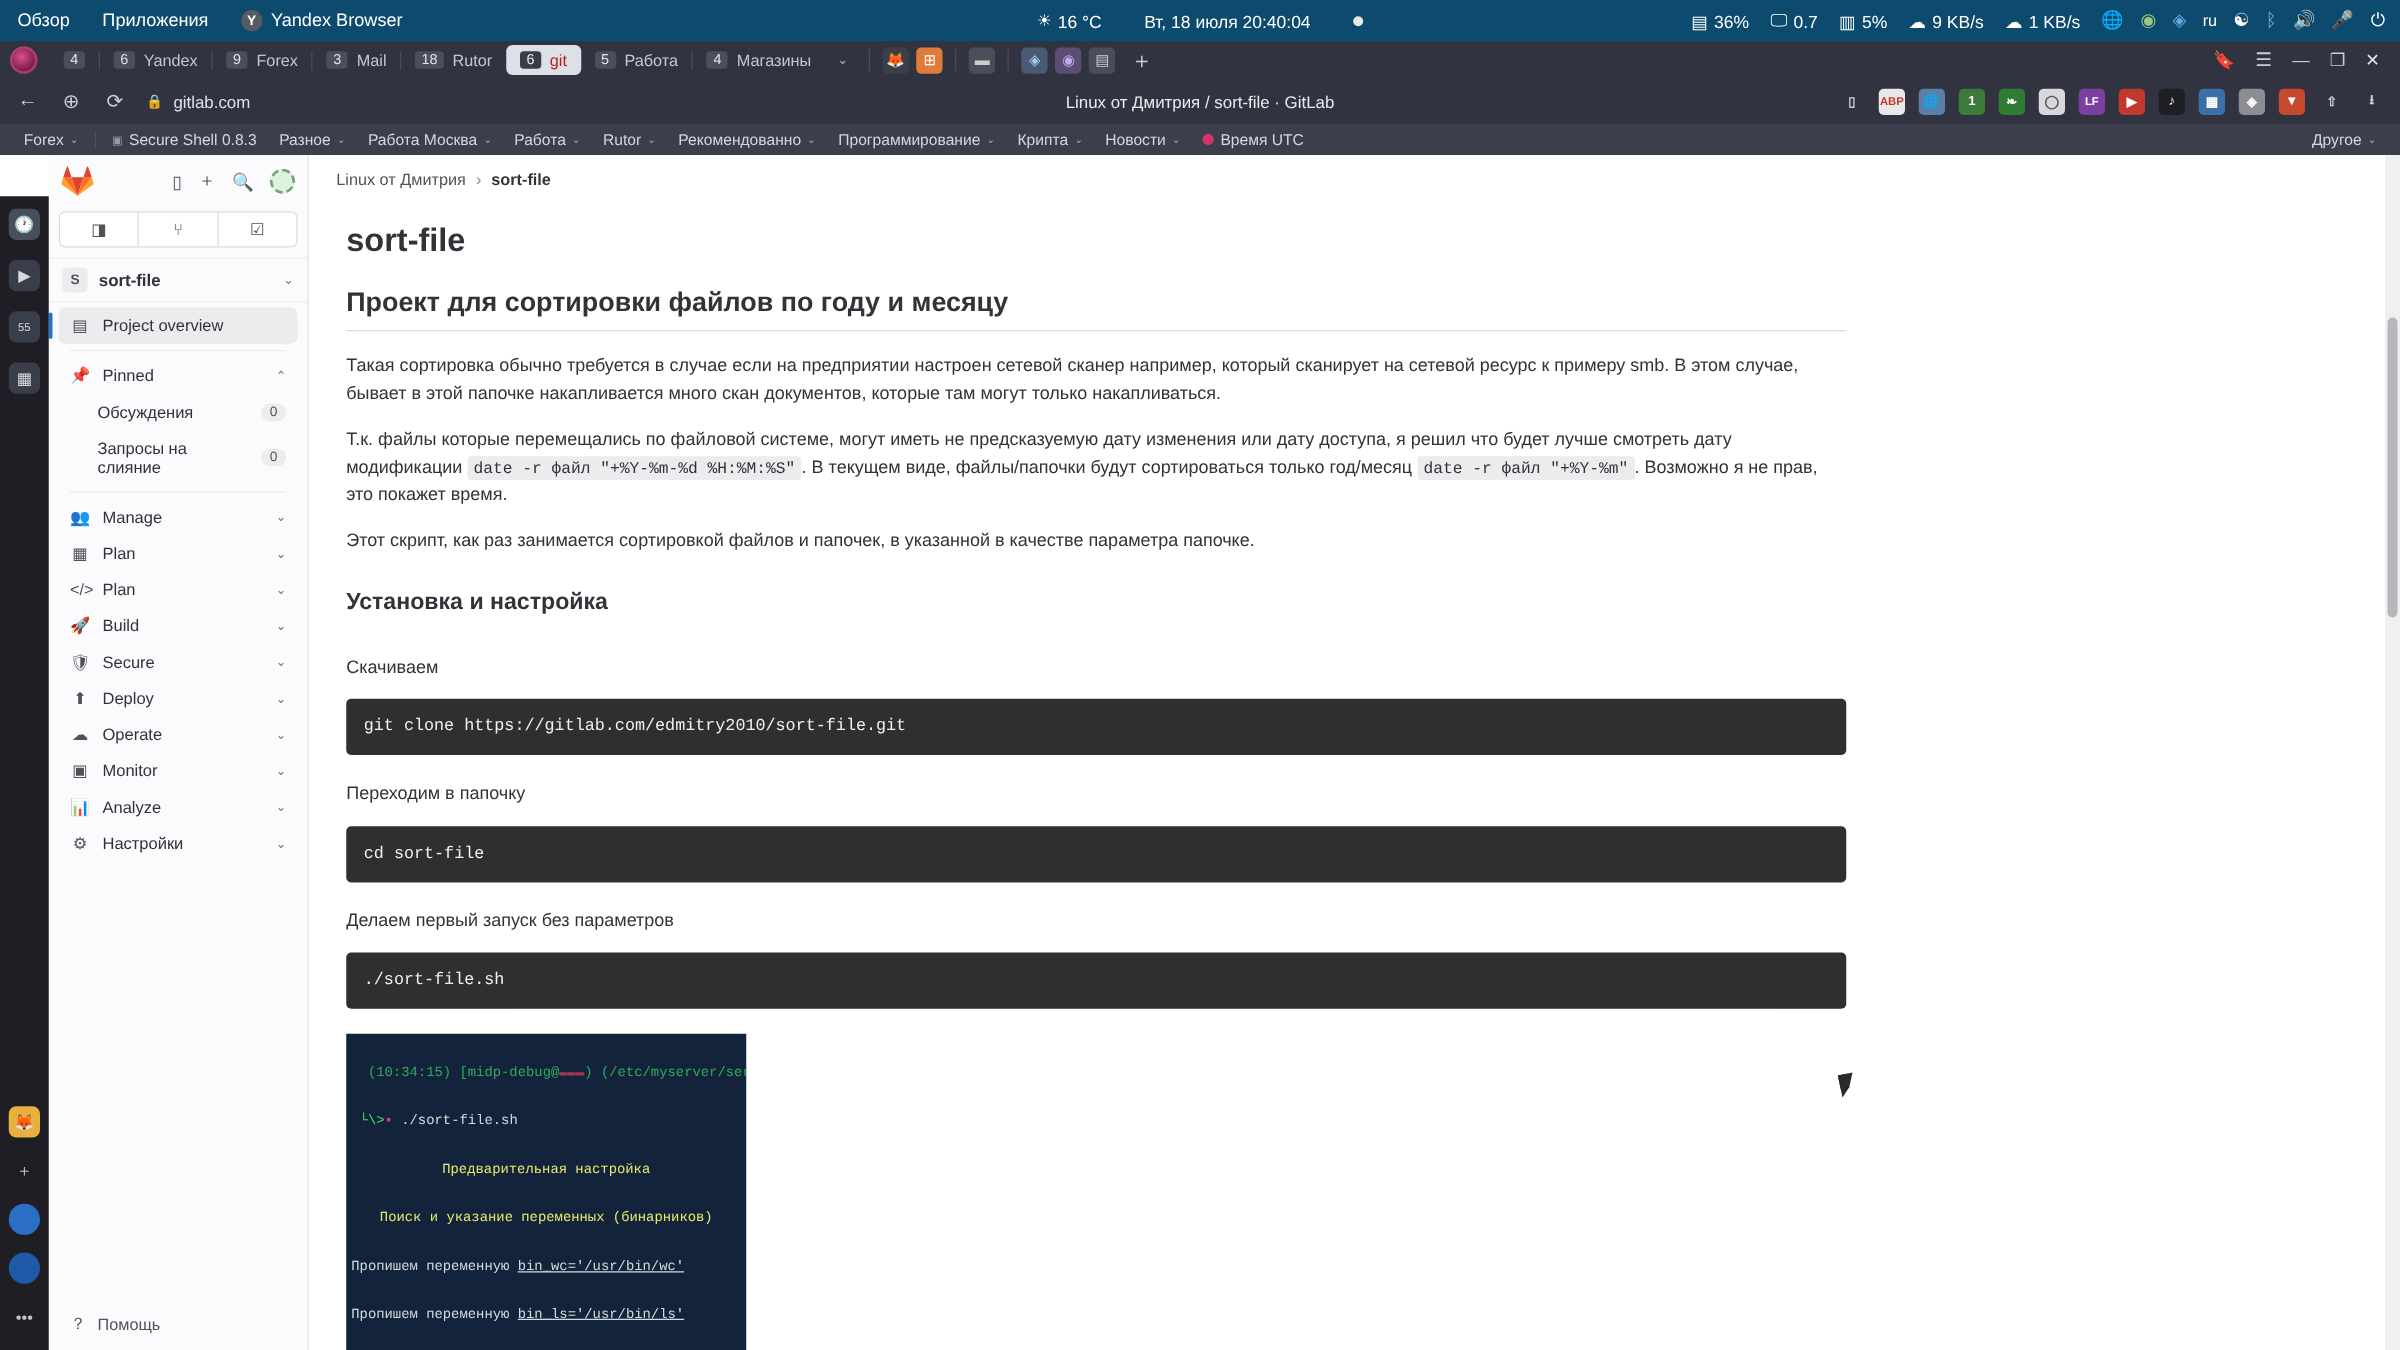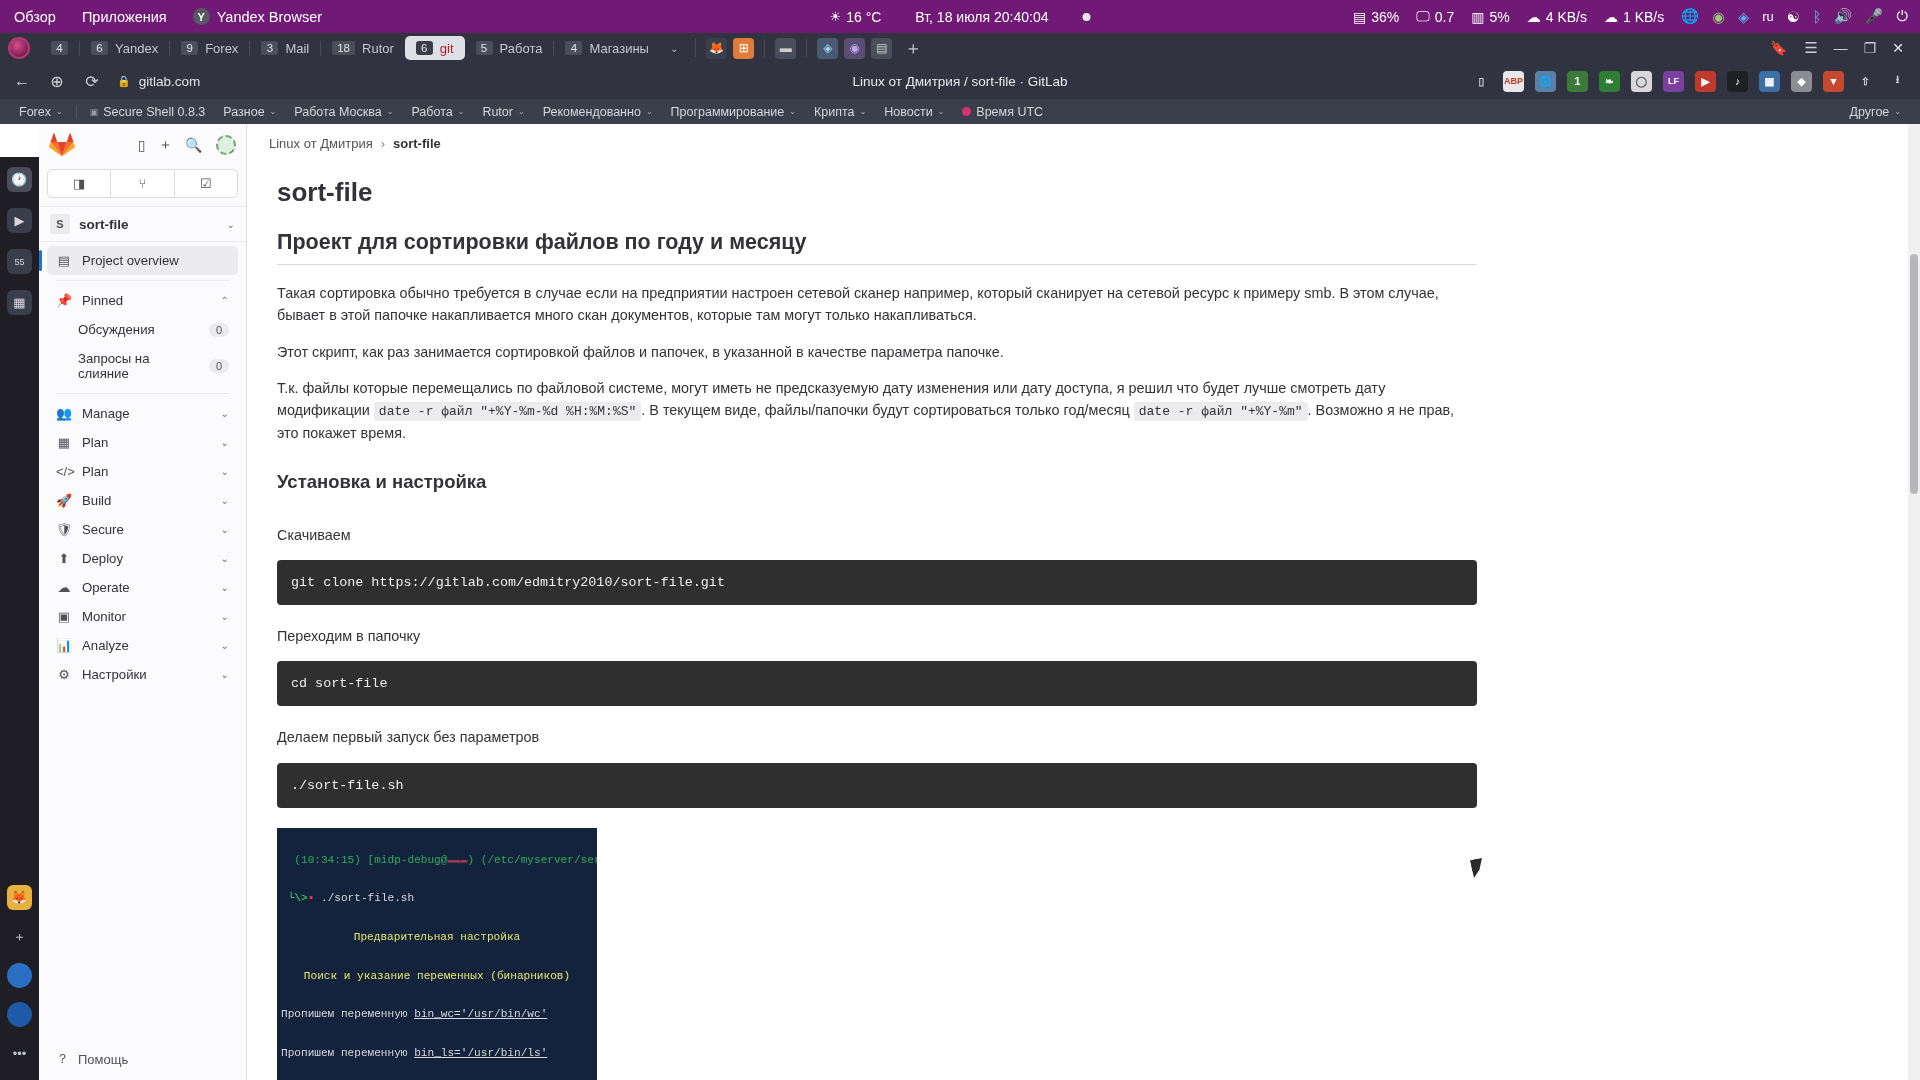--- a/index.html
+++ b/index.html
@@ -6,21 +6,21 @@
   html, body {
     width: 1920px; height: 1080px;
     overflow: hidden;
     font-family: "Liberation Sans", sans-serif;
     background: #000;
   }
 
   
   .gnome-panel {
     height: 33px; width: 100%;
-    background: #701a75;
+    background: #0c4a6e;
     display: flex; align-items: center;
     color: #ffffff; font-size: 14.5px;
     position: relative;
   }
   .gp-left { display: flex; align-items: center; gap: 26px; padding-left: 14px; }
   .gp-item { display: flex; align-items: center; gap: 7px; cursor: default; }
   .gp-center {
     position: absolute; left: 50%; transform: translateX(-50%);
     display: flex; align-items: center; gap: 34px;
     white-space: nowrap;
@@ -294,21 +294,21 @@
     <div class="gp-stat">
       <span>🖵</span>
       <span>0.7</span>
     </div>
     <div class="gp-stat">
       <span>▥</span>
       <span>5%</span>
     </div>
     <div class="gp-stat">
       <span>☁</span>
-      <span>4 KB/s</span>
+      <span>9 KB/s</span>
     </div>
     <div class="gp-stat">
       <span>☁</span>
       <span>1 KB/s</span>
     </div>
     <div class="gp-icons">
       <span style="color:#6fa8dc">🌐</span>
       <span style="color:#9ec77d">◉</span>
       <span style="color:#5fa8e0">◈</span>
       <span style="font-size:13px">ru</span>
@@ -600,27 +600,27 @@
         <span class="sep">›</span>
         <span class="cur">sort-file</span>
       </div>
 
       <div class="doc">
         <h1 class="proj-title">sort-file</h1>
 
         <h2 class="sec">Проект для сортировки файлов по году и месяцу</h2>
 
         <p class="para">Такая сортировка обычно требуется в случае если на предприятии настроен сетевой сканер например, который сканирует на сетевой ресурс к примеру smb. В этом случае, бывает в этой папочке накапливается много скан документов, которые там могут только накапливаться.</p>
-        <p class="para">Этот скрипт, как раз занимается сортировкой файлов и папочек, в указанной в качестве параметра папочке.</p>
-
         <p class="para">
           <span>Т.к. файлы которые перемещались по файловой системе, могут иметь не предсказуемую дату изменения или дату доступа, я решил что будет лучше смотреть дату модификации</span>
           <code class="inl">date -r файл "+%Y-%m-%d %H:%M:%S"</code><span>. В текущем виде, файлы/папочки будут сортироваться только год/месяц</span>
           <code class="inl">date -r файл "+%Y-%m"</code><span>. Возможно я не прав, это покажет время.</span>
         </p>
+
+        <p class="para">Этот скрипт, как раз занимается сортировкой файлов и папочек, в указанной в качестве параметра папочке.</p>
 
         <h3 class="sec3">Установка и настройка</h3>
 
         <p class="para">Скачиваем</p>
         <pre class="block">git clone https://gitlab.com/edmitry2010/sort-file.git</pre>
 
         <p class="para">Переходим в папочку</p>
         <pre class="block">cd sort-file</pre>
 
         <p class="para">Делаем первый запуск без параметров</p>

